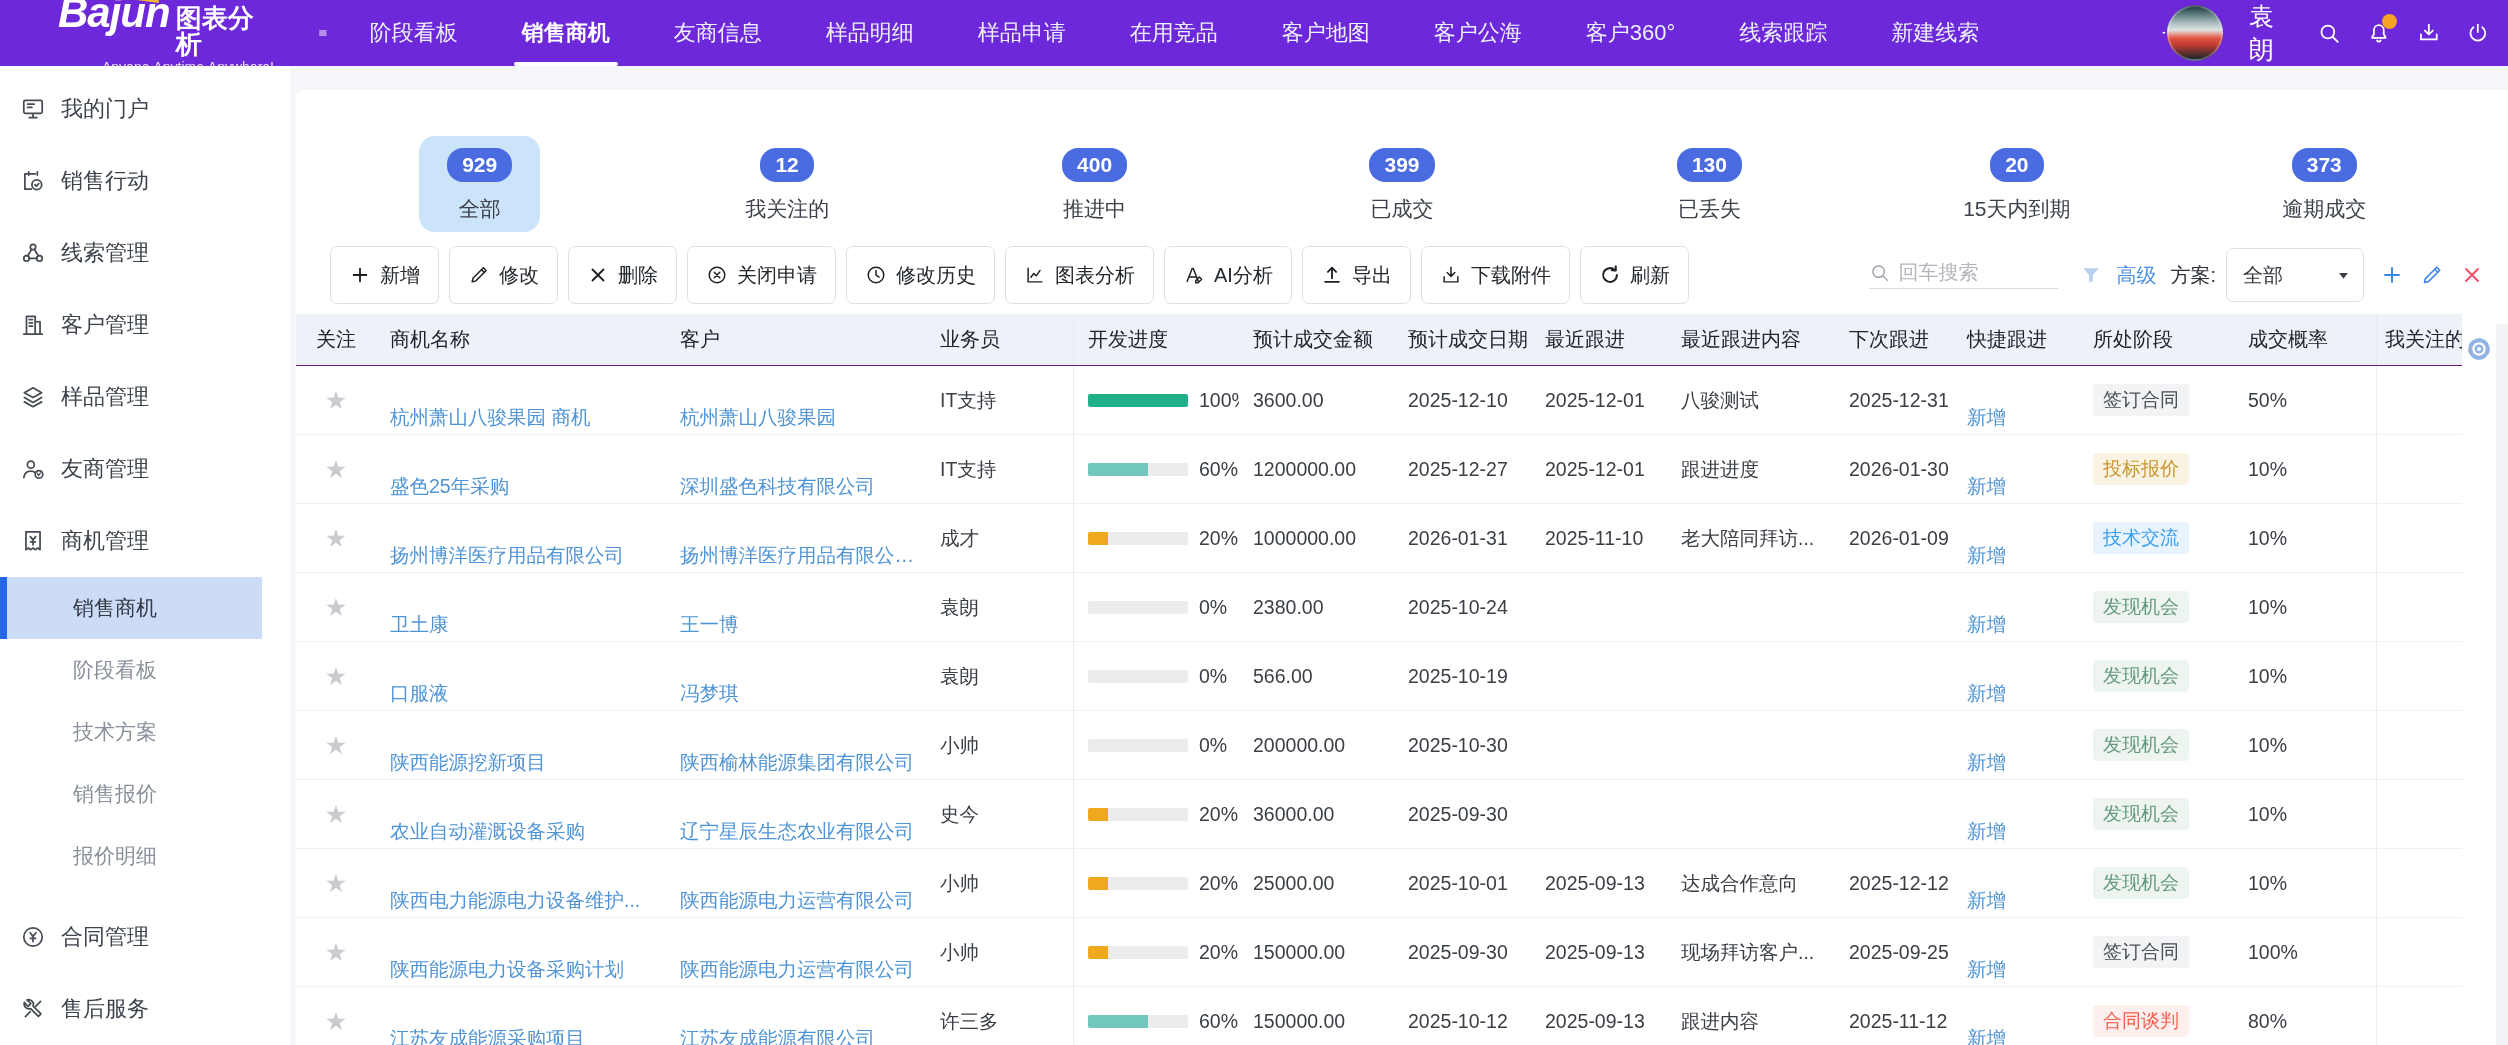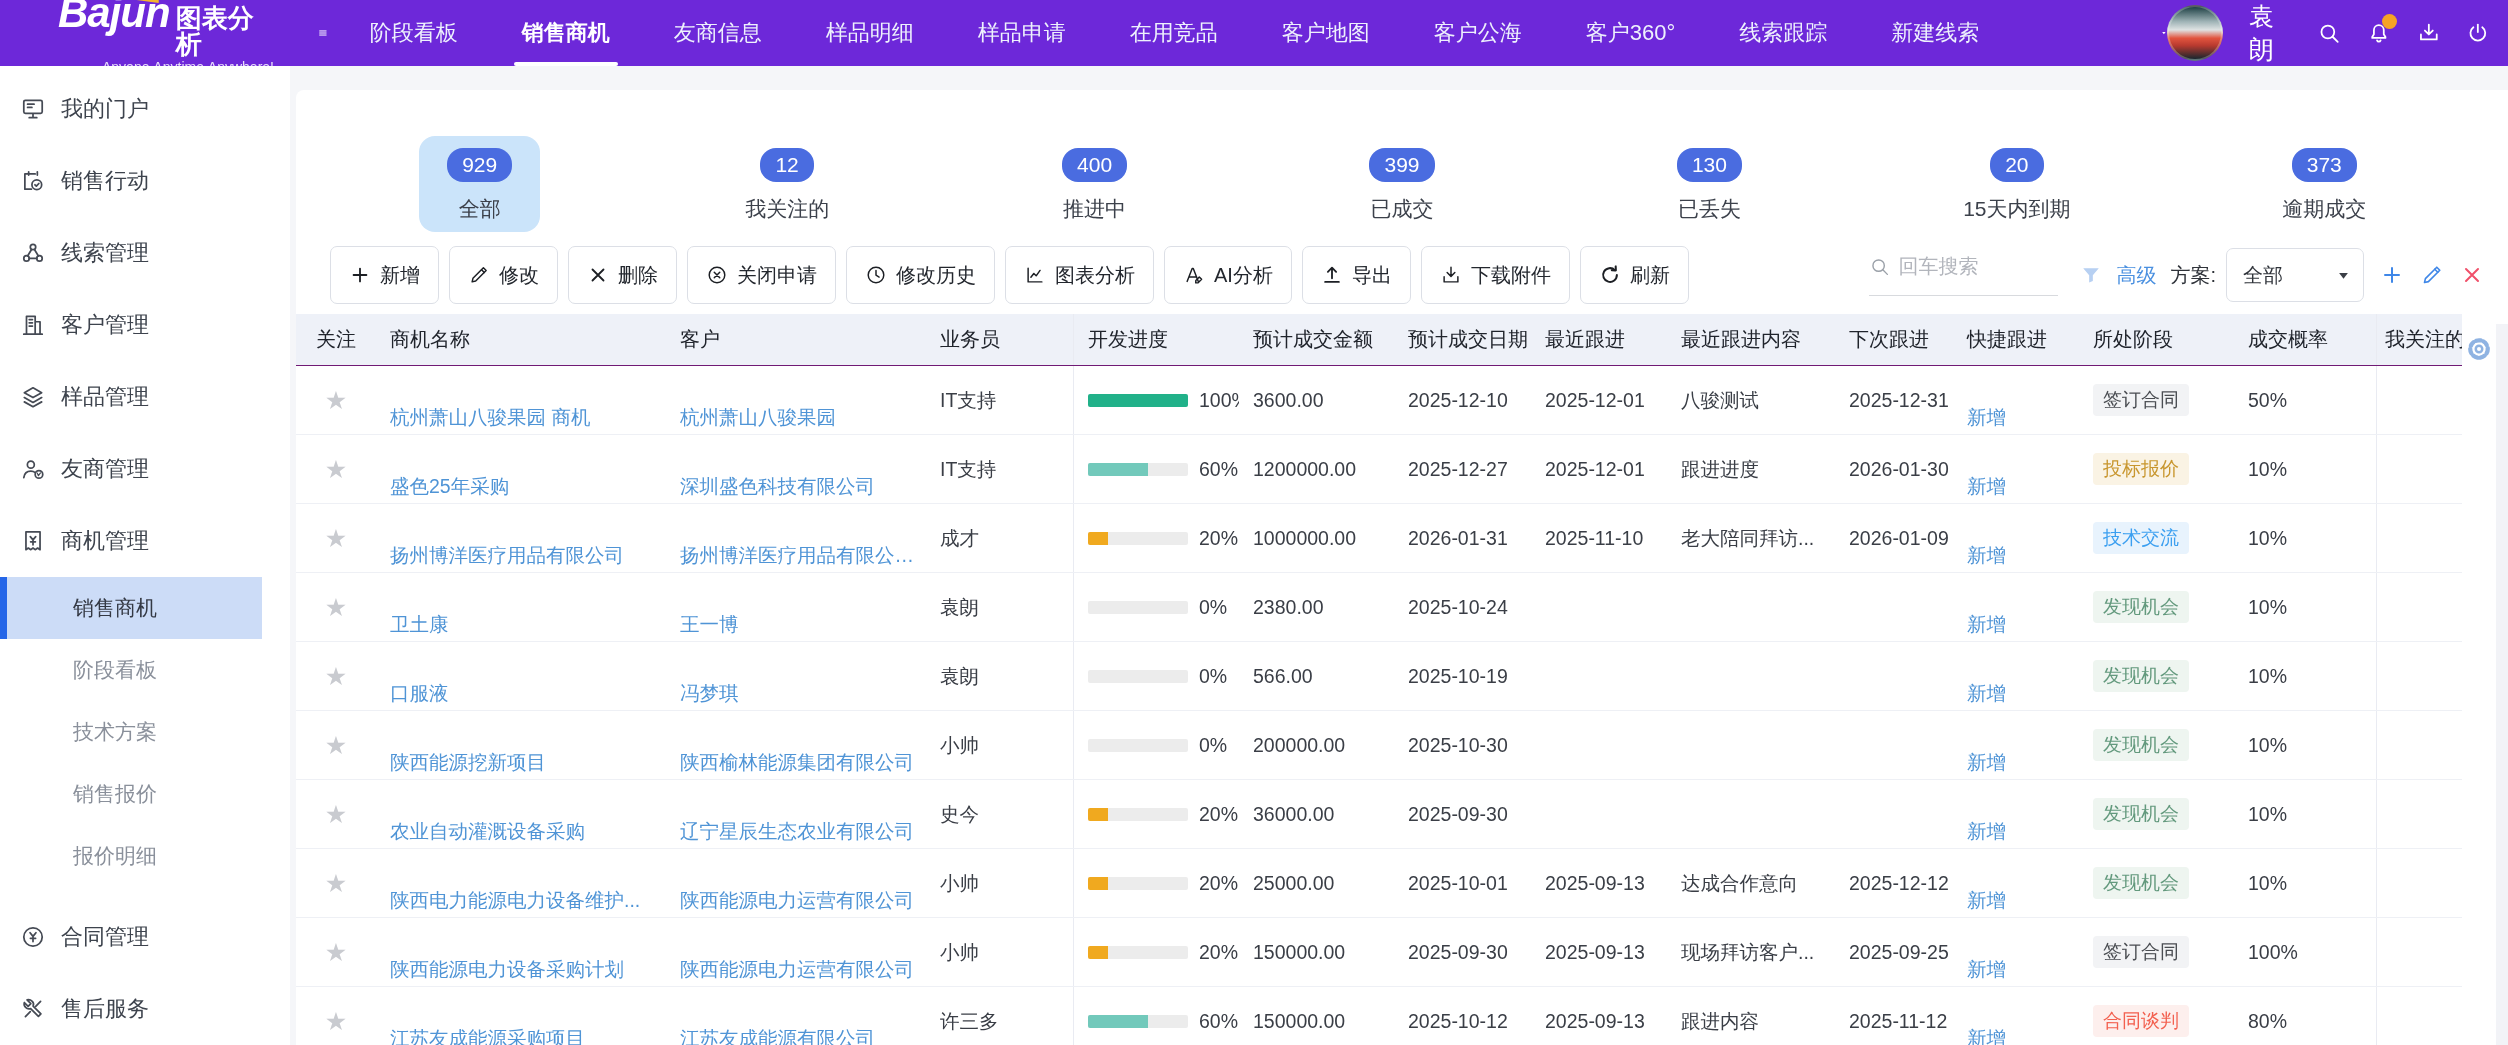--- a/index.html
+++ b/index.html
@@ -37,29 +37,29 @@
   .side-gap { height:14px; }
 
   .main { flex:1; position:relative; padding:24px 0 0 6px; }
   .card { background:#fff; height:100%; border-radius:8px 0 0 0; position:relative; overflow:hidden; }
 
   
   .stats { display:flex; margin-top:46px; height:96px; padding:0 30px; }
   .stat { flex:1; display:flex; justify-content:center; }
   .chip { display:flex; flex-direction:column; align-items:center; padding:12px 28px 14px; border-radius:16px; cursor:pointer; }
   .chip.active { background:#cbe4fa; }
-  .pill { background:#4a6ce0; color:#fff; font-weight:normal; font-size:21px; padding:5px 15px; border-radius:16px; min-width:34px; text-align:center; }
+  .pill { background:#4a6ce0; color:#fff; font-weight:bold; font-size:21px; padding:5px 15px; border-radius:16px; min-width:34px; text-align:center; }
   .slabel { font-size:21px; color:#3c414b; margin-top:13px; white-space:nowrap; }
 
   
   .toolbar { display:flex; align-items:center; margin-top:14px; height:58px; padding:0 24px 0 34px; }
   .tbtn { display:flex; align-items:center; gap:9px; height:58px; padding:0 18px; background:#fff; border:1px solid #dcdfe6; border-radius:7px; font-size:20px; color:#23272e; margin-right:10px; cursor:pointer; font-family:inherit; white-space:nowrap; }
   .tbtn .ic { width:22px; height:22px; color:#1c1f24; }
   .search-group { margin-left:auto; display:flex; align-items:center; }
-  .search-box { display:flex; align-items:center; border-bottom:1px solid #d8dade; padding-bottom:17px; }
+  .search-box { display:flex; align-items:center; border-bottom:1px solid #d8dade; padding-bottom:4px; }
   .search-box .ic { width:21px; height:21px; color:#9aa0a8; margin-right:8px; }
   .search-input { border:none; outline:none; font-size:20px; width:160px; color:#3a3e46; font-family:inherit; }
   .search-input::placeholder { color:#b2b5bc; }
   .funnel { width:22px; height:22px; color:#b7d0f2; margin:0 14px 0 22px; cursor:pointer; }
   .adv-link { color:#4a90e0; font-size:20px; cursor:pointer; }
   .scheme-label { font-size:20px; color:#2f333a; margin:0 10px 0 14px; }
   .scheme-select { width:138px; height:54px; border:1px solid #dcdfe6; border-radius:7px; background:#fff; display:flex; align-items:center; justify-content:space-between; padding:0 12px 0 16px; font-size:20px; color:#2f333a; cursor:pointer; }
   .scheme-select .ic { width:15px; height:15px; color:#3a3e46; }
   .mini-ic { width:24px; height:24px; cursor:pointer; margin-left:16px; }
   .mini-plus { color:#3f87e8; }

